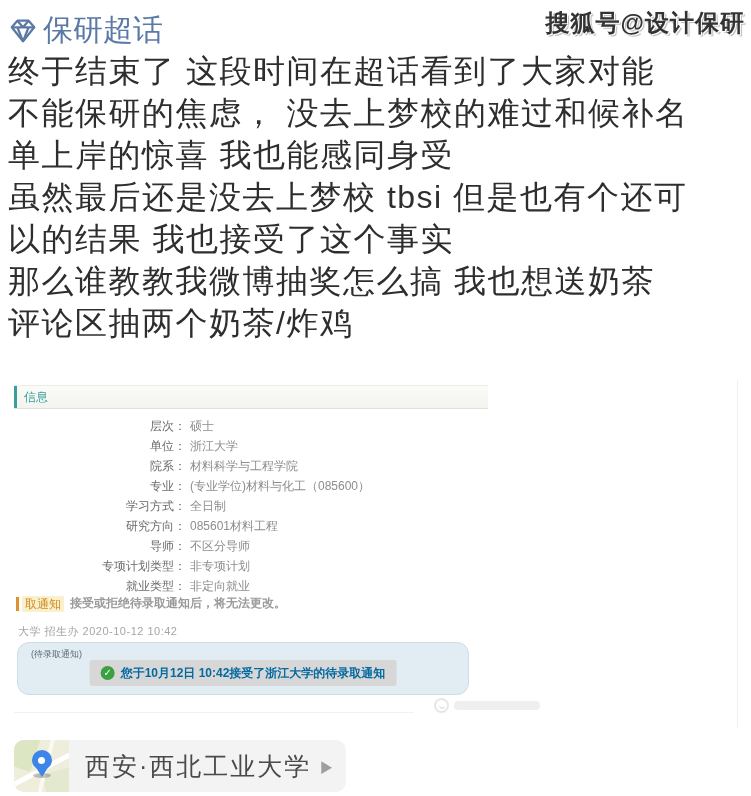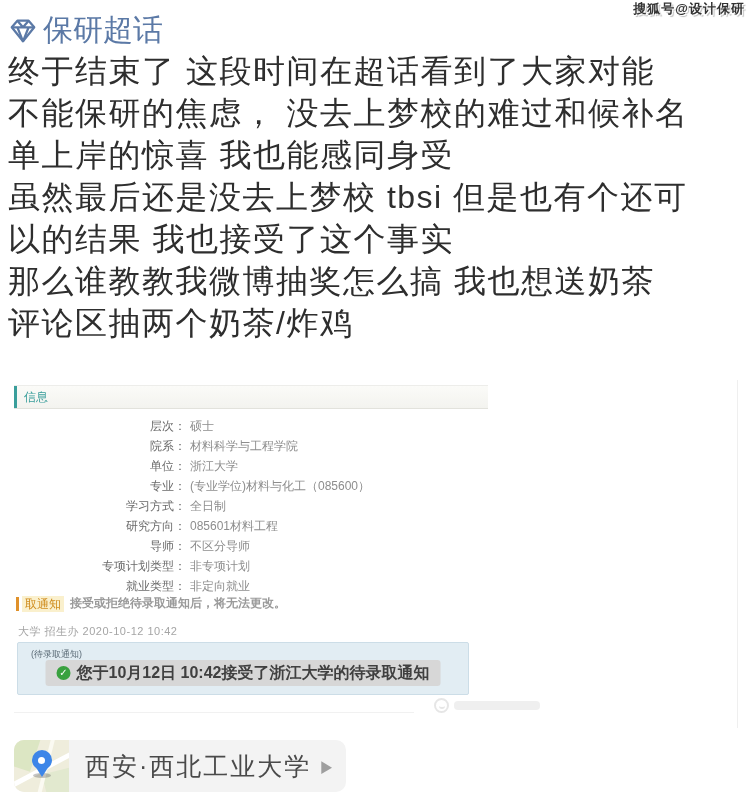--- a/index.html
+++ b/index.html
@@ -5,21 +5,21 @@
   * { margin:0; padding:0; box-sizing:border-box; }
   html,body { width:751px; height:796px; background:#ffffff; overflow:hidden;
               font-family:"Liberation Sans","DejaVu Sans",sans-serif; }
   .stage { position:relative; width:751px; height:796px; background:#fff; }
 
   
   .supertopic { position:absolute; top:10px; left:8px; display:flex; align-items:center;
                 gap:5px; color:#5b79a6; font-size:30px; font-weight:500; cursor:pointer; }
   .supertopic svg { display:block; }
 
-  .sohu-watermark { position:absolute; top:0; right:6px; font-size:13px; font-weight:700;
+  .sohu-watermark { position:absolute; top:7px; right:6px; font-size:24px; font-weight:700;
                     color:#333; letter-spacing:1px;
                     text-shadow:1px 1px 0 #ffffff, 2px 2px 1px rgba(0,0,0,.28); }
 
   
   .post-body { position:absolute; top:50px; left:8px; width:740px; color:#2e2e2e;
                font-size:32px; line-height:42px; letter-spacing:1.5px; }
   .post-line { white-space:nowrap; overflow:hidden; }
 
   
   .shot { position:absolute; top:380px; left:14px; width:724px; height:348px;
@@ -41,29 +41,29 @@
   .notice-row { position:absolute; top:215px; left:2px; display:flex; align-items:center;justify-content:flex-end; }
   .notice-bar { width:3px; height:14px; background:#e0912a; }
   .notice-tag { margin-left:3px; padding:0 3px; background:#faf0cd; color:#cf8c1e;
                 font-size:12px; line-height:16px; }
   .notice-text { margin-left:6px; font-size:12px; color:#9a9a9a;font-weight:bold; }
 
   .sender-line { position:absolute; top:244px; left:4px; font-size:11px; color:#a5a5a5;
                  letter-spacing:.5px; }
 
   .msg-box { position:absolute; top:262px; left:3px; width:452px; height:53px;
-             background:#e2edf3; border:1px solid #ccdde7; border-radius:2px; }
+             background:#e2edf3; border:1px solid #ccdde7; border-radius:12px; }
   .msg-box-label { position:absolute; top:5px; left:13px; font-size:9px; color:#5c6c77; }
   .accept-pill { position:absolute; top:17px; left:50%; transform:translateX(-50%);
                  height:26px; display:inline-flex; align-items:center; gap:6px;
                  background:#d7d7d7; border-radius:3px; padding:0 11px; white-space:nowrap; }
   .check-circle { width:14px; height:14px; border-radius:50%; background:#39a13f;
                   color:#fff; font-size:10px; line-height:14px; text-align:center;
                   flex:0 0 auto; }
-  .accept-text { font-size:16px; font-weight:600; color:#404040; }
+  .accept-text { font-size:12px; font-weight:600; color:#0369a1; }
 
   .shot-divider { position:absolute; top:332px; left:0; width:400px; height:1px;
                   background:#f1f1f1; }
 
   .weibo-watermark { position:absolute; top:318px; left:420px; display:flex;
                      align-items:center; gap:5px; opacity:.55; filter:blur(.7px); }
   .ww-circle { width:15px; height:15px; border-radius:50%; border:2px solid #d2d2d2;
                position:relative; }
   .ww-circle::after { content:""; position:absolute; left:3px; top:4px; width:6px;
                       height:3px; border-bottom:2px solid #d2d2d2; border-radius:0 0 4px 4px; }
@@ -132,26 +132,26 @@
       <div class="accent"></div>
       <div class="title">信息</div>
     </div>
 
     <div class="fields">
       <div class="field-row">
         <span class="field-label">层次：</span>
         <span class="field-value">硕士</span>
       </div>
       <div class="field-row">
+        <span class="field-label">单位：</span>
+        <span class="field-value">浙江大学</span>
+      </div>
+      <div class="field-row">
         <span class="field-label">院系：</span>
         <span class="field-value">材料科学与工程学院</span>
-      </div>
-      <div class="field-row">
-        <span class="field-label">单位：</span>
-        <span class="field-value">浙江大学</span>
       </div>
       <div class="field-row">
         <span class="field-label">专业：</span>
         <span class="field-value">(专业学位)材料与化工（085600）</span>
       </div>
       <div class="field-row">
         <span class="field-label">学习方式：</span>
         <span class="field-value">全日制</span>
       </div>
       <div class="field-row">

